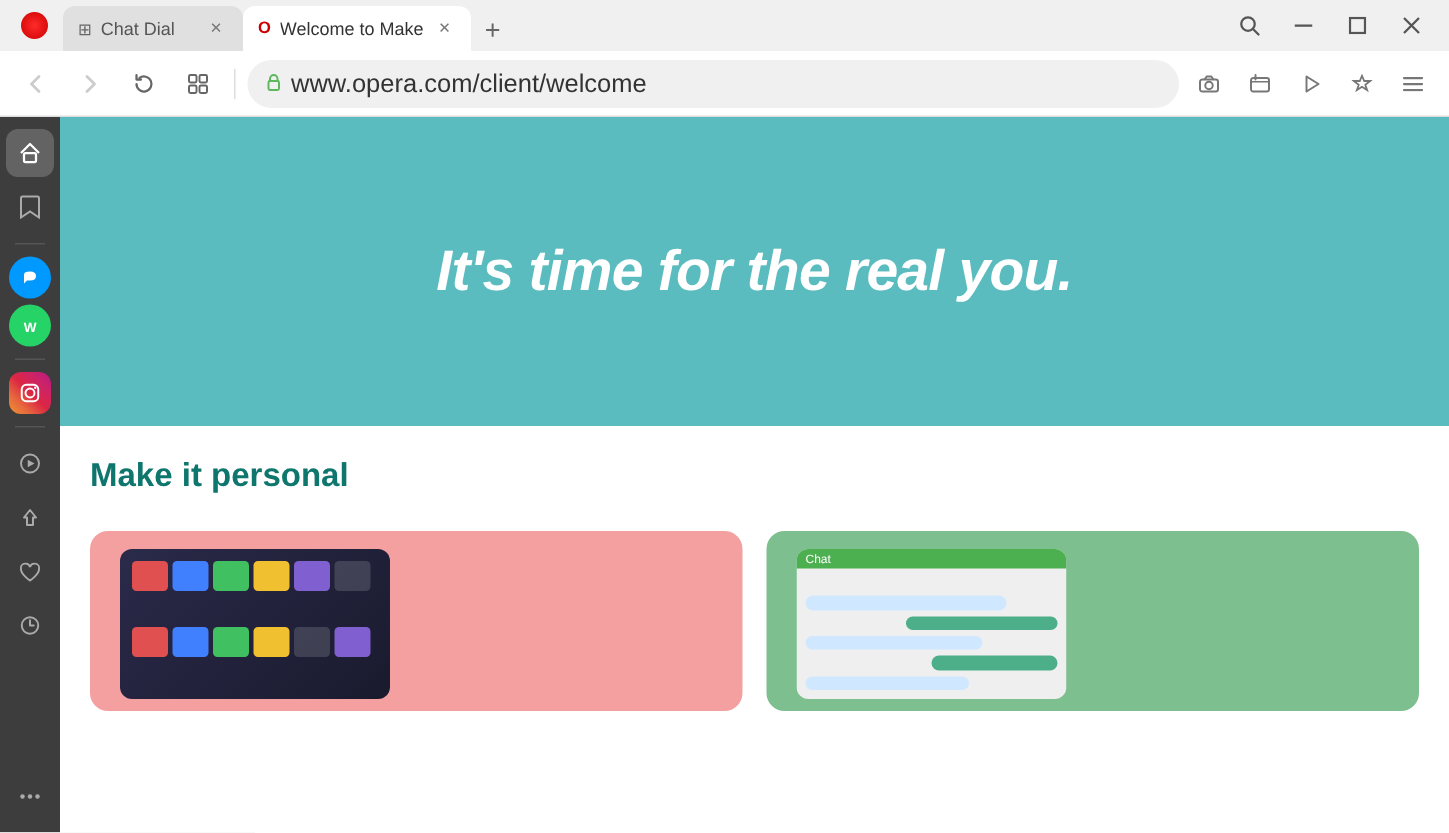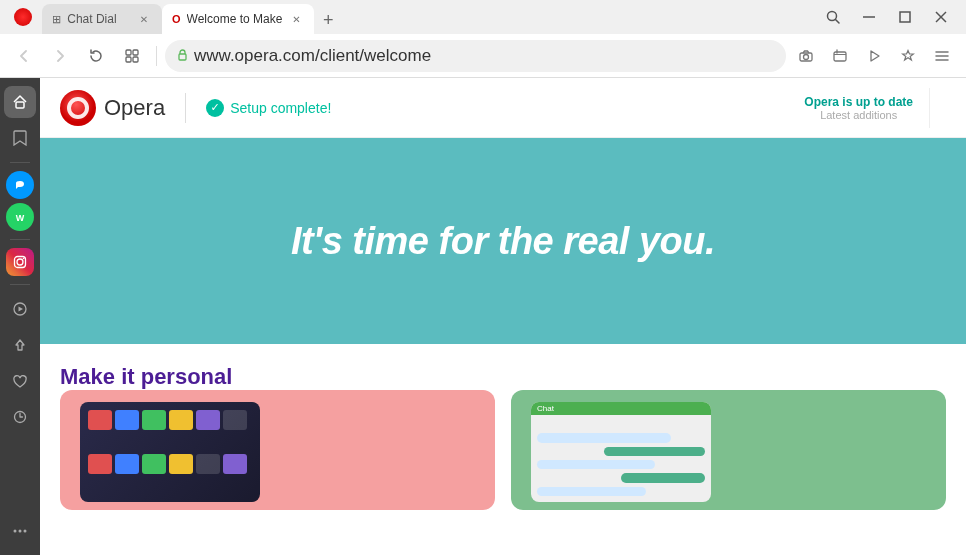--- a/index.html
+++ b/index.html
@@ -264,22 +264,22 @@
     }
 
     
     .page-content {
       padding: 20px 20px 0;
       background: white;
     }
     .section-title {
       font-size: 22px;
       font-weight: 600;
-      color: #4c1d95;
-      margin-bottom: 0;
+      color: #0f766e;
+      margin-bottom: 24px;
     }
     .cards-row {
       display: flex;
       gap: 16px;
     }
     .card {
       flex: 1;
       height: 120px;
       border-radius: 12px;
       overflow: hidden;
@@ -537,44 +537,20 @@
       <svg width="14" height="4" viewBox="0 0 14 4" fill="none">
         <circle cx="2" cy="2" r="1.5" fill="#aaa"></circle>
         <circle cx="7" cy="2" r="1.5" fill="#aaa"></circle>
         <circle cx="12" cy="2" r="1.5" fill="#aaa"></circle>
       </svg>
     </div>
   </div>
 
   <div class="content-area">
 
-    <div class="opera-header">
-      <div class="opera-logo">
-        <div class="opera-logo-icon">
-          <div class="opera-logo-inner"></div>
-        </div>
-        <span>Opera</span>
-      </div>
-
-      <div class="header-divider"></div>
-
-      <div class="setup-complete">
-        <div class="setup-check">✓</div>
-        <span>Setup complete!</span>
-      </div>
-
-      <div style="flex:1;"></div>
-
-      <div class="opera-status">
-        <div class="opera-status-title">Opera is up to date</div>
-        <div class="opera-status-sub">Latest additions</div>
-      </div>
-
-      <div class="status-divider"></div>
-    </div>
 
     <div class="hero-banner">
       <div class="hero-text">It's time for the real you.</div>
     </div>
 
     <div class="page-content">
       <div class="section-title">Make it personal</div>
       <div class="cards-row">
 
         <div class="card card-pink">

